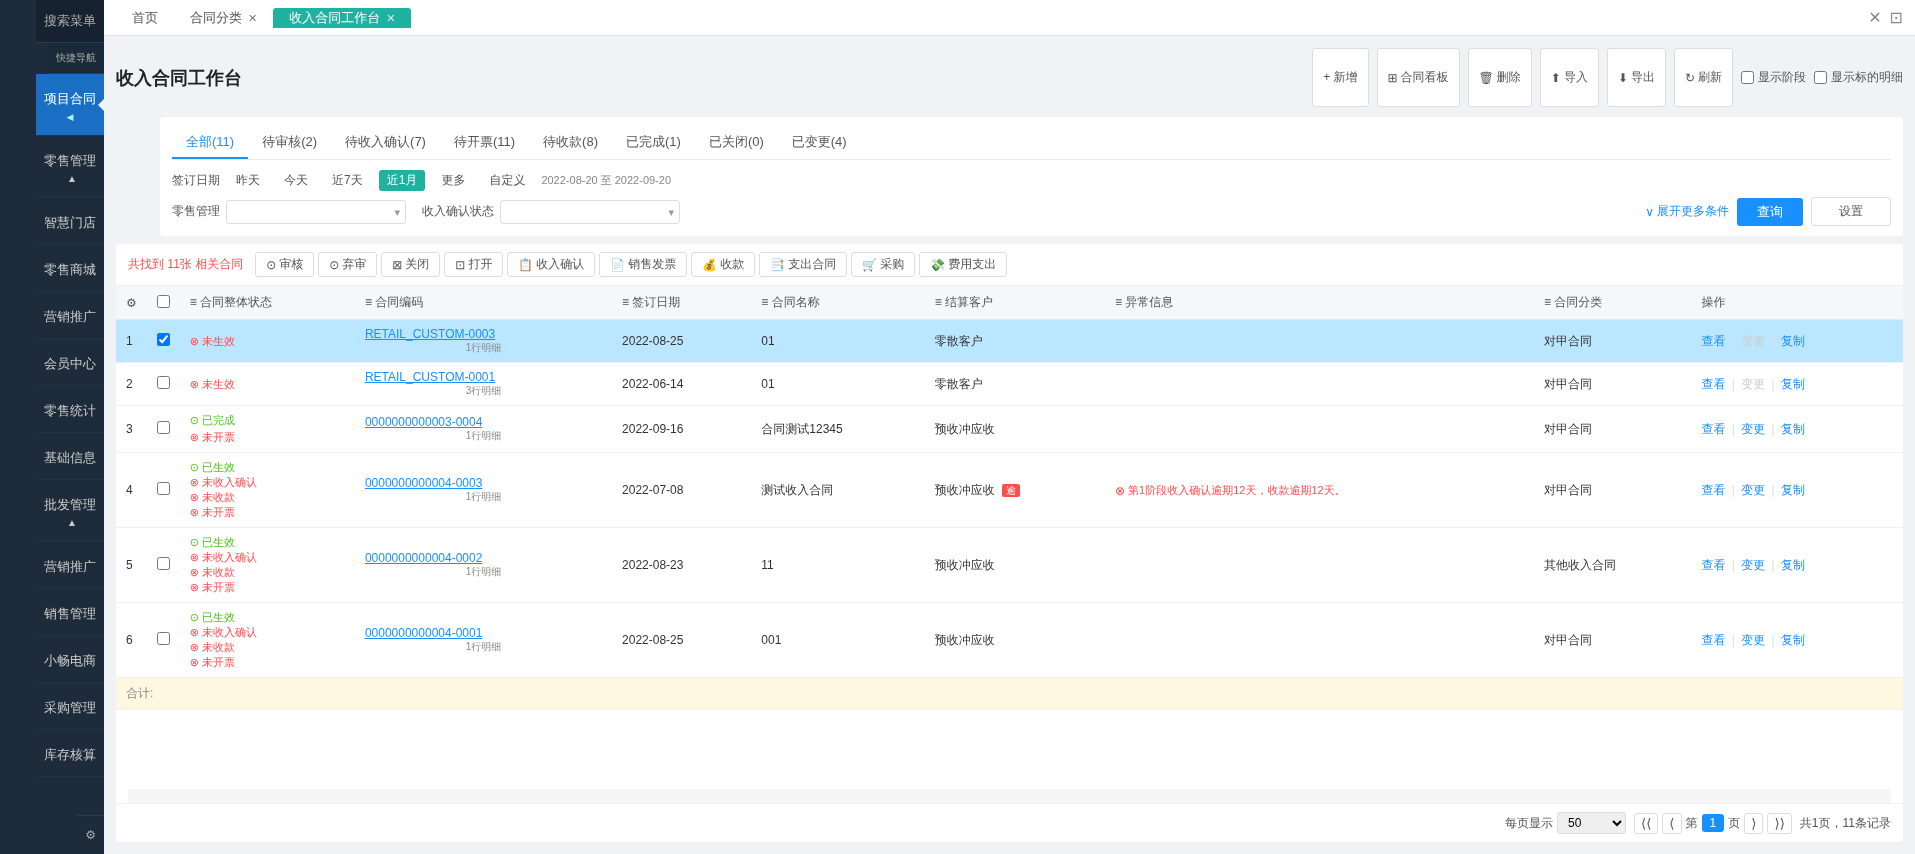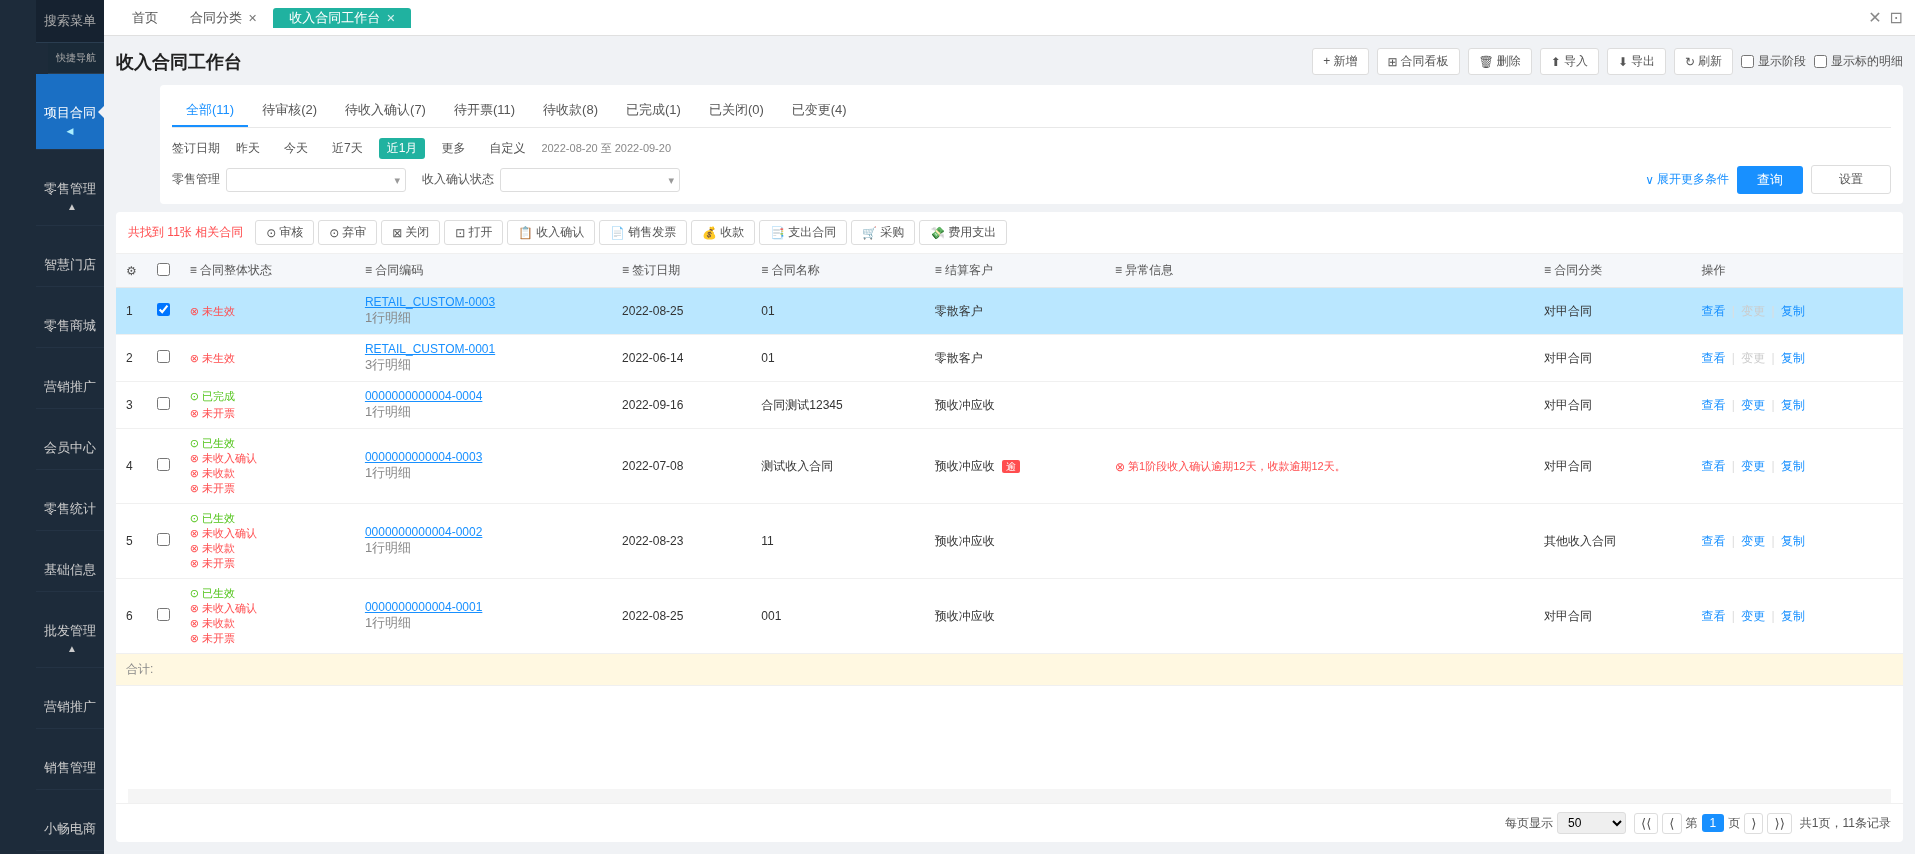--- a/index.html
+++ b/index.html
@@ -5,42 +5,42 @@
     * { box-sizing: border-box; margin: 0; padding: 0; }
     body { font-family: 'Microsoft YaHei', Arial, sans-serif; font-size: 12px; background: #f0f2f5; color: #333; display: flex; height: 854px; overflow: hidden; }
 
     
     .sidebar { width: 104px; background: #1d2b3a; color: #ccc; display: flex; flex-direction: column; height: 100%; flex-shrink: 0; align-items: flex-end; }
     .sidebar-search { padding: 12px 8px; background: #162230; font-size: 13px; color: #aaa; text-align: center; cursor: pointer; border-bottom: 1px solid #2a3d50; }
     .sidebar-nav { padding: 8px; background: #1a2a38; font-size: 10px; color: #aaa; text-align: center; cursor: pointer; border-bottom: 1px solid #2a3d50; }
     .sidebar-item { padding: 12px 8px; text-align: center; font-size: 13px; color: #ccc; cursor: pointer; position: relative; border-bottom: 1px solid #243344; }
     .sidebar-item.active { background: #1a6fc4; color: #fff; }
     .sidebar-item.active::after { content: ''; position: absolute; right: 0; top: 50%; transform: translateY(-50%); border: 6px solid transparent; border-right-color: #f0f2f5; }
-    .sidebar-item-label { display: block; margin-top: 18px; }
+    .sidebar-item-label { display: block; margin-top: 4px; }
     .sidebar-arrow { font-size: 10px; margin-left: 4px; }
     .sidebar-bottom { margin-top: auto; padding: 12px 8px; text-align: center; color: #aaa; cursor: pointer; border-top: 1px solid #2a3d50; }
 
     
     .main { flex: 1; display: flex; flex-direction: column; overflow: hidden; }
 
     
     .tabs-bar { background: #fff; border-bottom: 1px solid #e0e0e0; display: flex; align-items: center; padding: 0 12px; height: 36px; }
     .tab { padding: 0 16px; height: 20px; line-height: 36px; cursor: pointer; color: #555; font-size: 13px; display: flex; align-items: center; gap: 6px; }
     .tab.active { background: #20b2a0; color: #fff; border-radius: 3px 3px 0 0; }
     .tab-close { font-size: 11px; cursor: pointer; opacity: 0.8; }
     .tabs-right { margin-left: auto; display: flex; align-items: center; gap: 8px; color: #888; font-size: 16px; }
 
     
     .page-content { flex: 1; overflow: hidden; display: flex; flex-direction: column; background: #f0f2f5; padding: 12px; }
 
     
     .page-header { display: flex; align-items: center; justify-content: space-between; margin-bottom: 10px; }
     .page-title { font-size: 18px; font-weight: bold; color: #222; }
     .header-actions { display: flex; align-items: center; gap: 8px; }
-    .action-btn { display: flex; align-items: center; gap: 3px; padding: 4px 10px; font-size: 12px; cursor: pointer; color: #555; background: #fff; border: 1px solid #ddd; border-radius: 3px; white-space: nowrap; }
+    .action-btn { display: flex; align-items: center; gap: 3px; padding: 20px 10px; font-size: 12px; cursor: pointer; color: #555; background: #fff; border: 1px solid #ddd; border-radius: 3px; white-space: nowrap; }
     .checkbox-label { display: flex; align-items: center; gap: 4px; font-size: 12px; color: #555; cursor: pointer; }
 
     
     .filter-area { background: #fff; border-radius: 4px; padding: 10px 12px; margin-bottom: 8px; margin-left: 44px; }
 
     
     .status-tabs { display: flex; align-items: center; gap: 0; border-bottom: 1px solid #e8e8e8; margin-bottom: 10px; }
     .status-tab { padding: 6px 14px; cursor: pointer; color: #555; font-size: 13px; border-bottom: 2px solid transparent; }
     .status-tab.active { color: #1890ff; border-bottom: 2px solid #1890ff; font-weight: 500; }
 
@@ -73,21 +73,21 @@
     table { width: 100%; border-collapse: collapse; font-size: 12px; }
     thead th { background: #f5f7fa; border-bottom: 1px solid #e8e8e8; padding: 8px 10px; text-align: left; color: #555; font-weight: 500; white-space: nowrap; position: sticky; top: 0; z-index: 1; }
     tbody tr { border-bottom: 1px solid #f0f0f0; }
     tbody tr.selected { background: #bae7ff; }
     tbody tr.total-row { background: #fff8e1; }
     td { padding: 7px 10px; color: #333; vertical-align: middle; }
     .status-tag { display: inline-flex; align-items: center; gap: 3px; font-size: 11px; }
     .status-red { color: #ff4d4f; }
     .status-green { color: #52c41a; }
     .link { color: #1890ff; text-decoration: underline; cursor: pointer; }
-    .sub-text { font-size: 13px; color: #888; }
+    .sub-text { font-size: 10px; color: #888; text-align: center; }
     .op-link { color: #1890ff; cursor: pointer; font-size: 12px; }
     .op-sep { color: #ddd; margin: 0 3px; }
     .warn-text { color: #ff4d4f; font-size: 11px; display: flex; align-items: flex-start; gap: 3px; }
     .warn-icon { color: #ff4d4f; font-size: 12px; flex-shrink: 0; margin-top: 1px; }
     .overdue-tag { background: #ff4d4f; color: #fff; font-size: 10px; padding: 1px 4px; border-radius: 2px; margin-left: 4px; }
 
     
     .pagination { display: flex; align-items: center; justify-content: flex-end; padding: 8px 12px; border-top: 1px solid #f0f0f0; gap: 8px; font-size: 12px; color: #555; }
     .page-size { display: flex; align-items: center; gap: 4px; }
     .page-size-select { padding: 2px 20px 2px 6px; border: 1px solid #ddd; border-radius: 3px; font-size: 12px; }
@@ -374,21 +374,21 @@
               <td><input type="checkbox" style=""></td>
               <td>
                 <span class="status-tag status-green">
                   <span>⊙</span> 已完成
                 </span>
                 <span class="status-tag status-red" style="display:block; margin-top:2px;">
                   <span>⊗</span> 未开票
                 </span>
               </td>
               <td>
-                <div><span class="link">0000000000004-0004</span></div>
+                <div><span class="link">0000000000003-0004</span></div>
                 <div class="sub-text">1行明细</div>
               </td>
               <td>2022-09-16</td>
               <td>合同测试12345</td>
               <td>预收冲应收</td>
               <td></td>
               <td>对甲合同</td>
               <td>
                 <span class="op-link">查看</span>
                 <span class="op-sep">|</span>

